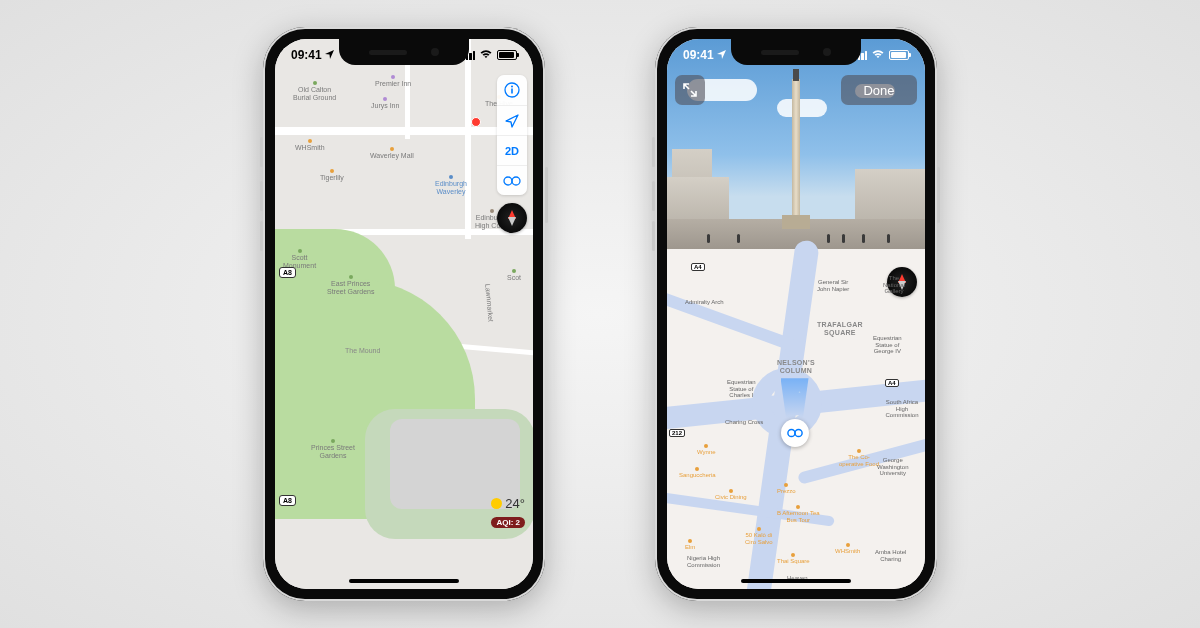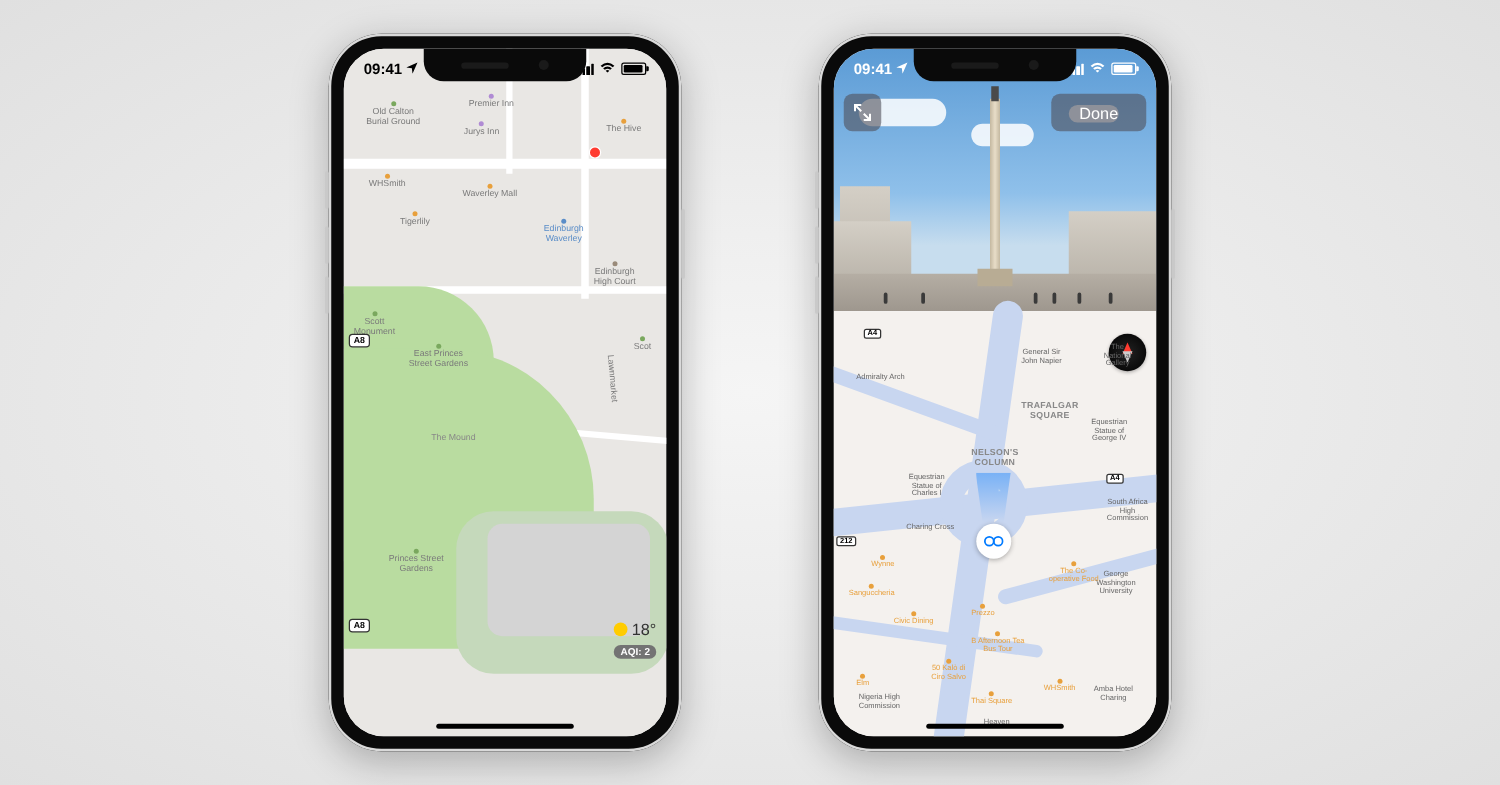--- a/index.html
+++ b/index.html
@@ -73,21 +73,21 @@
   .ctrl-col{background:rgba(255,255,255,.95);border-radius:7px;box-shadow:0 1px 3px rgba(0,0,0,.15);overflow:hidden;}
   .ctrl-btn{width:30px;height:30px;display:flex;align-items:center;justify-content:center;color:#007aff;font-size:11px;font-weight:600;border-top:1px solid #eee;}
   .ctrl-btn:first-child{border-top:none;}
   .compass{width:30px;height:30px;margin-top:8px;background:radial-gradient(circle,#222 0%,#000 100%);border-radius:50%;position:relative;box-shadow:0 1px 3px rgba(0,0,0,.3);}
   .compass::before{content:"";position:absolute;left:50%;top:3px;transform:translateX(-50%);border:4px solid transparent;border-bottom:9px solid #ff3b30;}
   .compass::after{content:"";position:absolute;left:50%;bottom:3px;transform:translateX(-50%);border:4px solid transparent;border-top:9px solid #ccc;}
 
   .weather-pill{position:absolute;right:8px;bottom:60px;text-align:right;z-index:30;}
   .temp{font-size:13px;font-weight:500;color:#333;display:flex;align-items:center;gap:3px;justify-content:flex-end;}
   .sun{width:11px;height:11px;background:#ffcc00;border-radius:50%;}
-  .aqi{display:inline-block;margin-top:2px;background:#737373;color:#fff;font-size:8px;font-weight:600;padding:1px 5px;border-radius:7px;}
+  .aqi{display:inline-block;margin-top:2px;background:#7f1d1d;color:#fff;font-size:8px;font-weight:600;padding:1px 5px;border-radius:7px;}
 
   .searchbar{position:absolute;left:0;right:0;bottom:0;height:52px;background:rgba(245,245,247,.94);border-top:1px solid #ddd;display:flex;align-items:center;padding:0 12px;gap:6px;z-index:30;}
   .searchbar .mag{color:#8e8e93;}
   .searchbar .ph{color:#8e8e93;font-size:13px;}
 
   
   .lookaround{position:absolute;left:0;right:0;top:0;height:210px;overflow:hidden;}
   .sky{position:absolute;inset:0;background:linear-gradient(#5b9bd5,#8fc0ea 55%,#c7ddee 75%);}
   .cloud{position:absolute;background:#fff;border-radius:50%;opacity:.85;}
   .c1{width:70px;height:22px;top:40px;left:20px;border-radius:14px;}
@@ -181,25 +181,50 @@
       <div class="poi" style="left:52px;top:236px"><div class="dot"></div><span>East Princes<br>Street Gardens</span></div>
       <div class="poi" style="left:232px;top:230px"><div class="dot"></div><span>Scot</span></div>
       <div class="poi" style="left:70px;top:308px;color:#888"><span>The Mound</span></div>
       <div class="poi" style="left:195px;top:260px;transform:rotate(85deg)"><span>Lawnmarket</span></div>
       <div class="poi" style="left:36px;top:400px"><div class="dot"></div><span>Princes Street<br>Gardens</span></div>
       <div class="shield" style="left:4px;top:228px">A8</div>
       <div class="shield" style="left:4px;top:456px">A8</div>
       <div style="position:absolute;left:196px;top:78px;width:10px;height:10px;background:#ff3b30;border-radius:50%;border:1px solid #fff"></div>
     </div>
 
+    <div class="ctrl-stack">
+      <div class="ctrl-col">
+        <div class="ctrl-btn">
+            <svg width="16" height="16" viewBox="0 0 16 16">
+              <circle cx="8" cy="8" r="7" fill="none" stroke="currentColor" stroke-width="1.3"></circle>
+              <circle cx="8" cy="4.5" r="1" fill="currentColor"></circle>
+              <rect x="7.2" y="6.5" width="1.6" height="5" fill="currentColor"></rect>
+            </svg>
+          </div>
+        <div class="ctrl-btn">
+            <svg width="16" height="16" viewBox="0 0 16 16">
+              <path d="M2 8 L14 2 L8 14 L7 9 Z" fill="none" stroke="currentColor" stroke-width="1.3" stroke-linejoin="round"></path>
+            </svg>
+          </div>
+        <div class="ctrl-btn">2D</div>
+        <div class="ctrl-btn">
+            <svg width="18" height="12" viewBox="0 0 18 12">
+              <circle cx="5" cy="6" r="4" fill="none" stroke="currentColor" stroke-width="1.3"></circle>
+              <circle cx="13" cy="6" r="4" fill="none" stroke="currentColor" stroke-width="1.3"></circle>
+              <path d="M9 5 Q9 4 10 4" fill="none" stroke="currentColor"></path>
+            </svg>
+          </div>
+      </div>
+      <div class="compass"></div>
+    </div>
 
     <div class="weather-pill">
       <div class="temp">
           <span class="sun"></span>
-          <span>18°</span>
+          <span>24°</span>
         </div>
       <span class="aqi">AQI: 2</span>
     </div>
 
     <div class="home-ind"></div>
   </div>
 </div>
 
 <div class="phone">
   <div class="screen">

